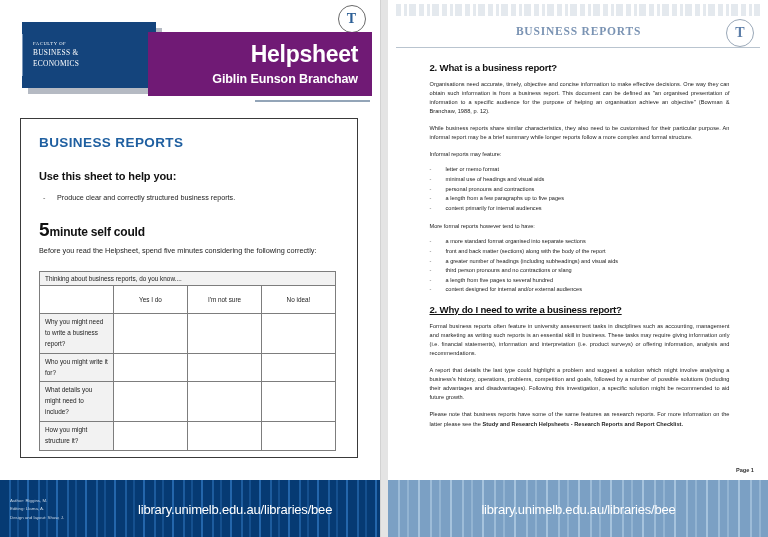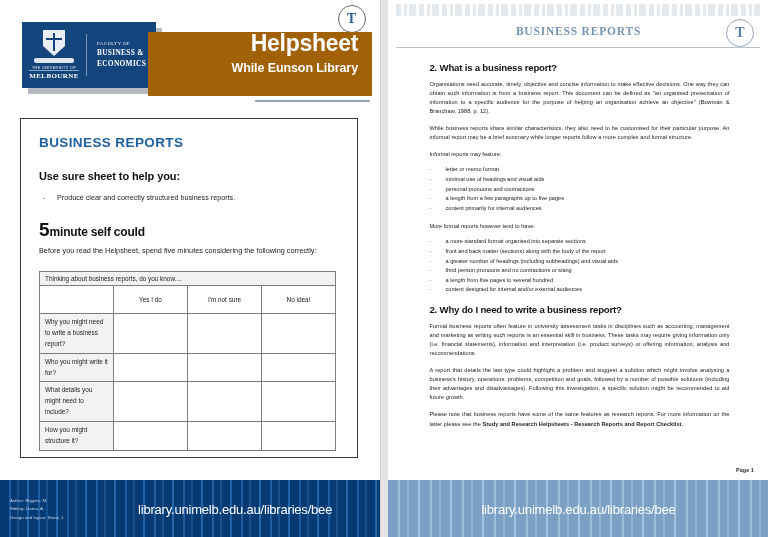--- a/index.html
+++ b/index.html
@@ -42,26 +42,26 @@
   .crest:after{
     content:"";position:absolute;left:3px;top:8px;width:16px;height:2px;background:#14447c;
   }
   .ribbon{width:40px;height:5px;background:#dfe6ee;margin-top:2px;border-radius:2px;}
   .uni-line1{font-size:3.6px;letter-spacing:.5px;color:#ffffff;margin-top:3px;text-align:center;}
   .uni-line2{font-size:7px;font-weight:bold;letter-spacing:.4px;color:#ffffff;
     font-family:"Liberation Serif", serif;text-align:center;border-top:.5px solid #8ba6c6;padding-top:1px;}
   .logo-div{width:1px;height:42px;background:#7a96b8;}
   .fac-wrap{padding-left:10px;font-family:"Liberation Serif", serif;color:#ffffff;}
   .fac-small{font-size:4.6px;letter-spacing:.6px;margin-bottom:2px;}
-  .fac-big{font-size:7.4px;font-weight:bold;letter-spacing:.3px;line-height:1.45;}
+  .fac-big{font-size:7.4px;font-weight:normal;letter-spacing:.3px;line-height:1.45;}
 
   .banner{
     position:absolute;left:148px;top:32px;width:224px;height:64px;
-    background:#a16207;color:#ffffff;
-    display:flex;flex-direction:column;align-items:flex-end;
+    background:#701a75;color:#ffffff;
+    display:flex;flex-direction:column;align-items:flex-end;justify-content:center;
     padding-right:14px;box-sizing:border-box;
   }
   .banner h1{margin:0;font-size:23px;font-weight:bold;letter-spacing:-.3px;line-height:1;}
   .banner h2{margin:6px 0 0 0;font-size:12.5px;font-weight:bold;letter-spacing:-.1px;}
   .banner-rule{position:absolute;left:255px;top:100px;width:115px;height:1.5px;background:#93a5b8;}
 
   .content-box{
     position:absolute;left:20px;top:118px;width:338px;height:340px;
     border:1px solid #3a3a3a;box-sizing:border-box;padding:14px 18px;
   }
@@ -127,21 +127,21 @@
   }
   .rhead-title{
     position:absolute;left:0;right:0;top:7px;text-align:center;
     font-family:"Liberation Serif", serif;font-weight:bold;font-size:11.5px;
     color:#7a93b3;letter-spacing:.8px;
   }
   .t-badge-right{top:19px;right:14px;border-color:#9aa8b8;color:#5d7ea8;}
 
   .rbody{position:absolute;left:41px;top:62px;width:300px;color:#222;}
   .sec-h{font-size:9.6px;font-weight:bold;color:#111;margin:0 0 7px 0;letter-spacing:-.2px;}
-  .sec-h.second{margin-top:4px;}
+  .sec-h.second{margin-top:4px;text-decoration:underline;}
   .rp{font-size:5.6px;line-height:1.62;margin:0 0 8px 0;text-align:justify;letter-spacing:.05px;}
   .rlead{font-size:5.6px;line-height:1.62;margin:0 0 6px 0;}
   ul.rl{margin:0 0 9px 0;padding:0;list-style:none;}
   ul.rl li{font-size:5.6px;line-height:1.72;display:flex;}
   ul.rl li span.d{width:16px;color:#666;}
   .bold-ref{font-weight:bold;}
   .pagenum{
     position:absolute;right:14px;bottom:64px;font-size:5.6px;color:#333;font-weight:bold;
   }
 </style>
@@ -150,44 +150,38 @@
 
 <div class="viewer">
 
   <div class="page page-left">
 
     <div class="t-badge t-badge-left">
       <span>T</span>
     </div>
 
     <div class="logo-block">
-      <div class="crest-wrap">
-        <div class="crest"></div>
-        <div class="ribbon"></div>
-        <div class="uni-line1">THE UNIVERSITY OF</div>
-        <div class="uni-line2">MELBOURNE</div>
-      </div>
       <div class="logo-div"></div>
       <div class="fac-wrap">
         <div class="fac-small">FACULTY OF</div>
         <div class="fac-big" style="white-space:pre-line;">BUSINESS &amp;
 ECONOMICS</div>
       </div>
     </div>
 
     <div class="banner">
       <h1>Helpsheet</h1>
-      <h2>While Eunson Library</h2>
+      <h2>Giblin Eunson Branchaw</h2>
     </div>
     <div class="banner-rule"></div>
 
     <div class="content-box">
       <div class="sheet-title">BUSINESS REPORTS</div>
 
-      <div class="use-head">Use sure sheet to help you:</div>
+      <div class="use-head">Use this sheet to help you:</div>
 
       <div class="bullet-row">
         <div class="bullet-dash">-</div>
         <div>Produce clear and correctly structured business reports.</div>
       </div>
 
       <div class="five-head">
         <span class="five-num">5</span>
         <span class="five-rest">minute self could</span>
       </div>

